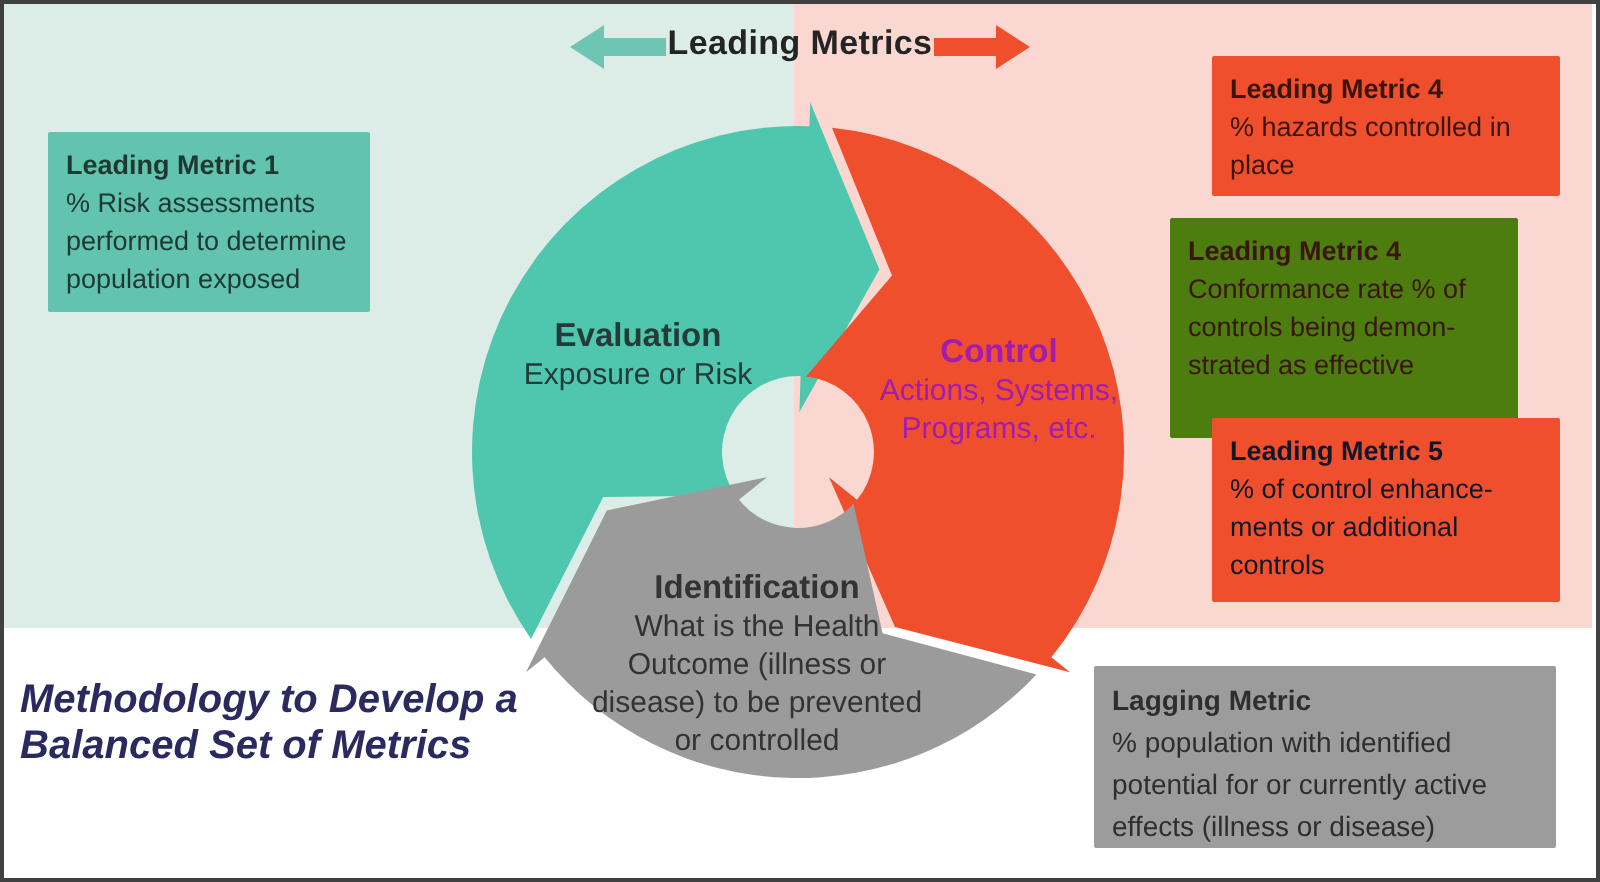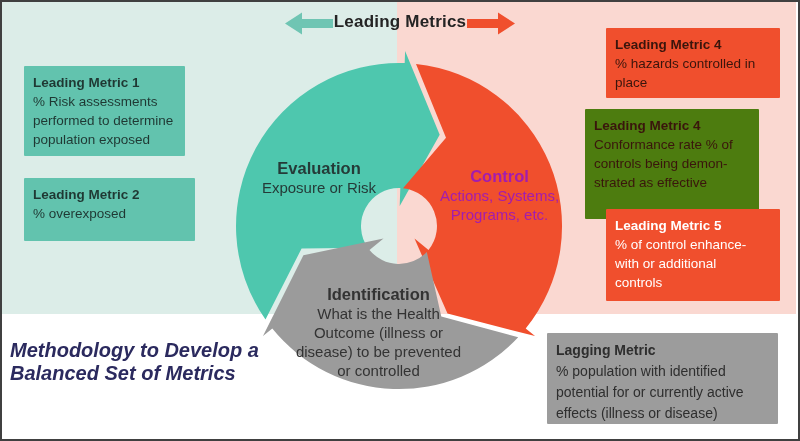--- a/index.html
+++ b/index.html
@@ -75,42 +75,38 @@
 or controlled</div>
     </div>
 
     <div class="metric-box" style="left: 25px; top: 67px; width: 161px; height: 90px; background-color: rgb(98, 195, 174); color: rgb(31, 56, 51);">
       <div class="metric-title">Leading Metric 1</div>
       <div class="metric-desc">% Risk assessments
 performed to determine
 population exposed</div>
     </div>
 
-    <div class="metric-box" style="left: 25px; top: 179px; width: 171px; height: 63px; background-color: rgb(98, 195, 174); color: rgb(31, 56, 51);">
-      <div class="metric-title">Leading Metric 2</div>
-      <div class="metric-desc">% overexposed</div>
-    </div>
 
     <div class="metric-box" style="left: 607px; top: 29px; width: 174px; height: 70px; background-color: rgb(240, 79, 45); color: rgb(58, 21, 12);">
       <div class="metric-title">Leading Metric 4</div>
       <div class="metric-desc">% hazards controlled in
 place</div>
     </div>
 
     <div class="metric-box" style="left: 586px; top: 110px; width: 174px; height: 110px; background-color: #4d7c0f; color: rgb(58, 21, 12);">
       <div class="metric-title">Leading Metric 4</div>
       <div class="metric-desc">Conformance rate % of
 controls being demon-
 strated as effective</div>
     </div>
 
-    <div class="metric-box" style="left: 607px; top: 210px; width: 174px; height: 92px; background-color: rgb(240, 79, 45); color: #ffffff;">
+    <div class="metric-box" style="left: 607px; top: 210px; width: 174px; height: 92px; background-color: rgb(240, 79, 45); color: #0f172a;">
       <div class="metric-title">Leading Metric 5</div>
       <div class="metric-desc">% of control enhance-
-with or additional
+ments or additional
 controls</div>
     </div>
 
     <div class="metric-box lagging" style="left: 548px; top: 334px; width: 231px; height: 91px; background-color: rgb(156, 156, 156); color: rgb(46, 46, 46);">
       <div class="metric-title">Lagging Metric</div>
       <div class="metric-desc">% population with identified
 potential for or currently active
 effects (illness or disease)</div>
     </div>
 

